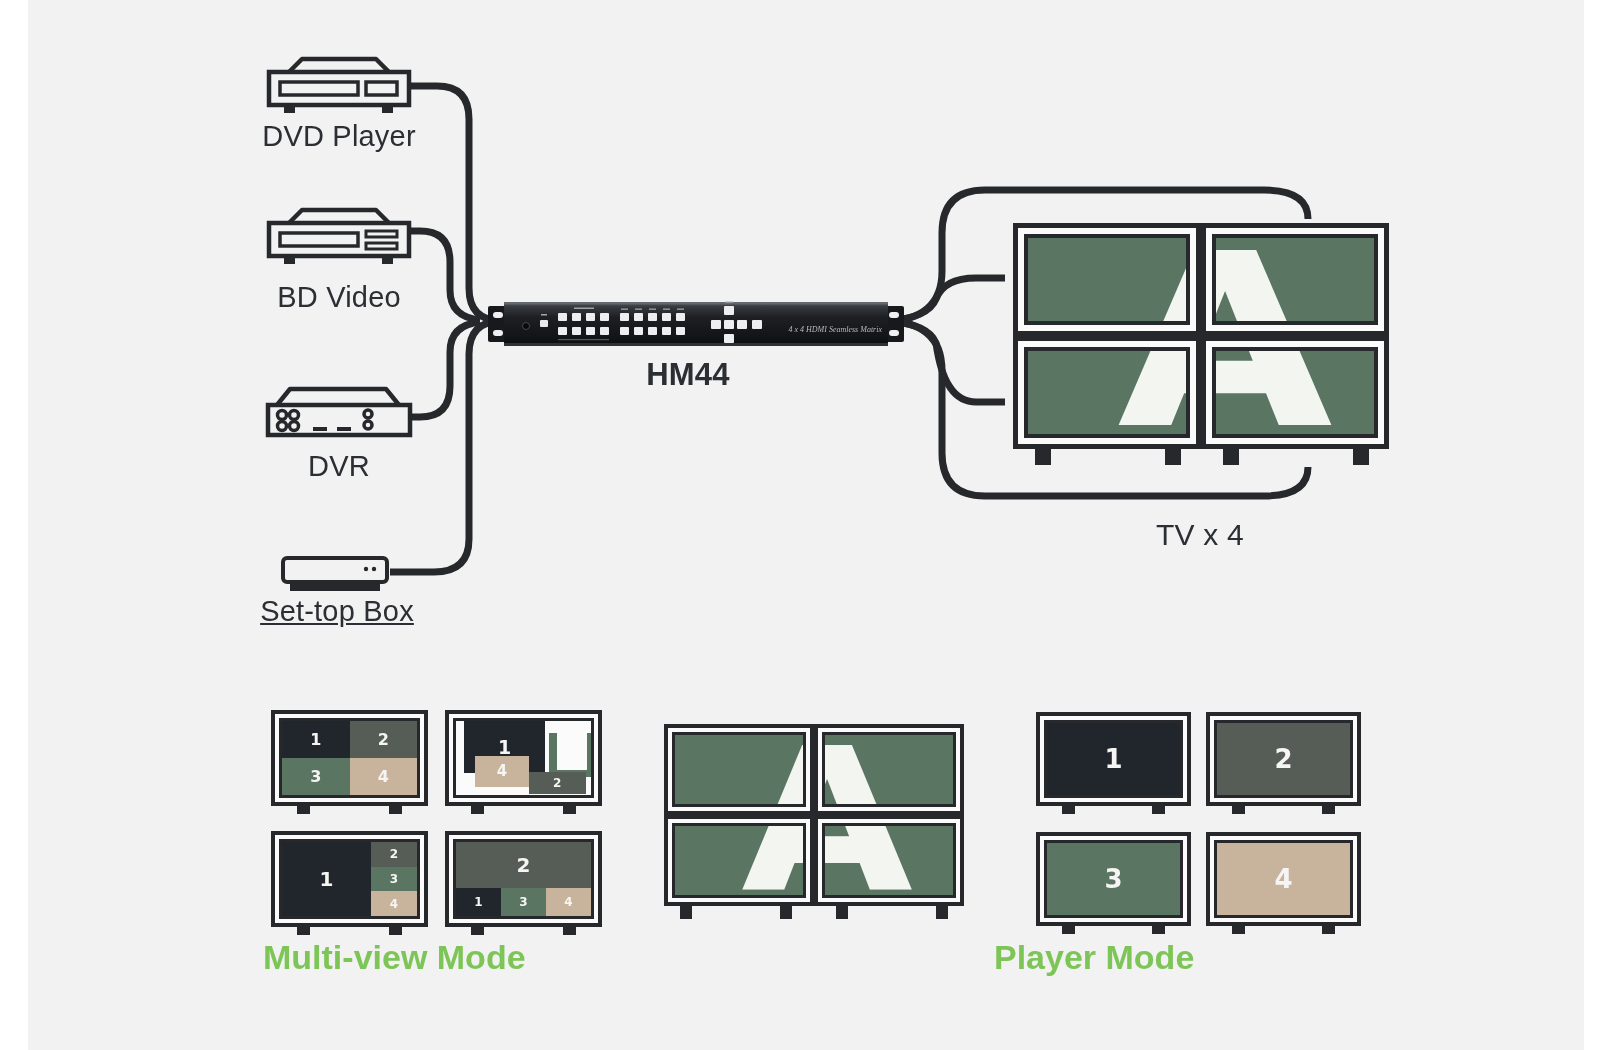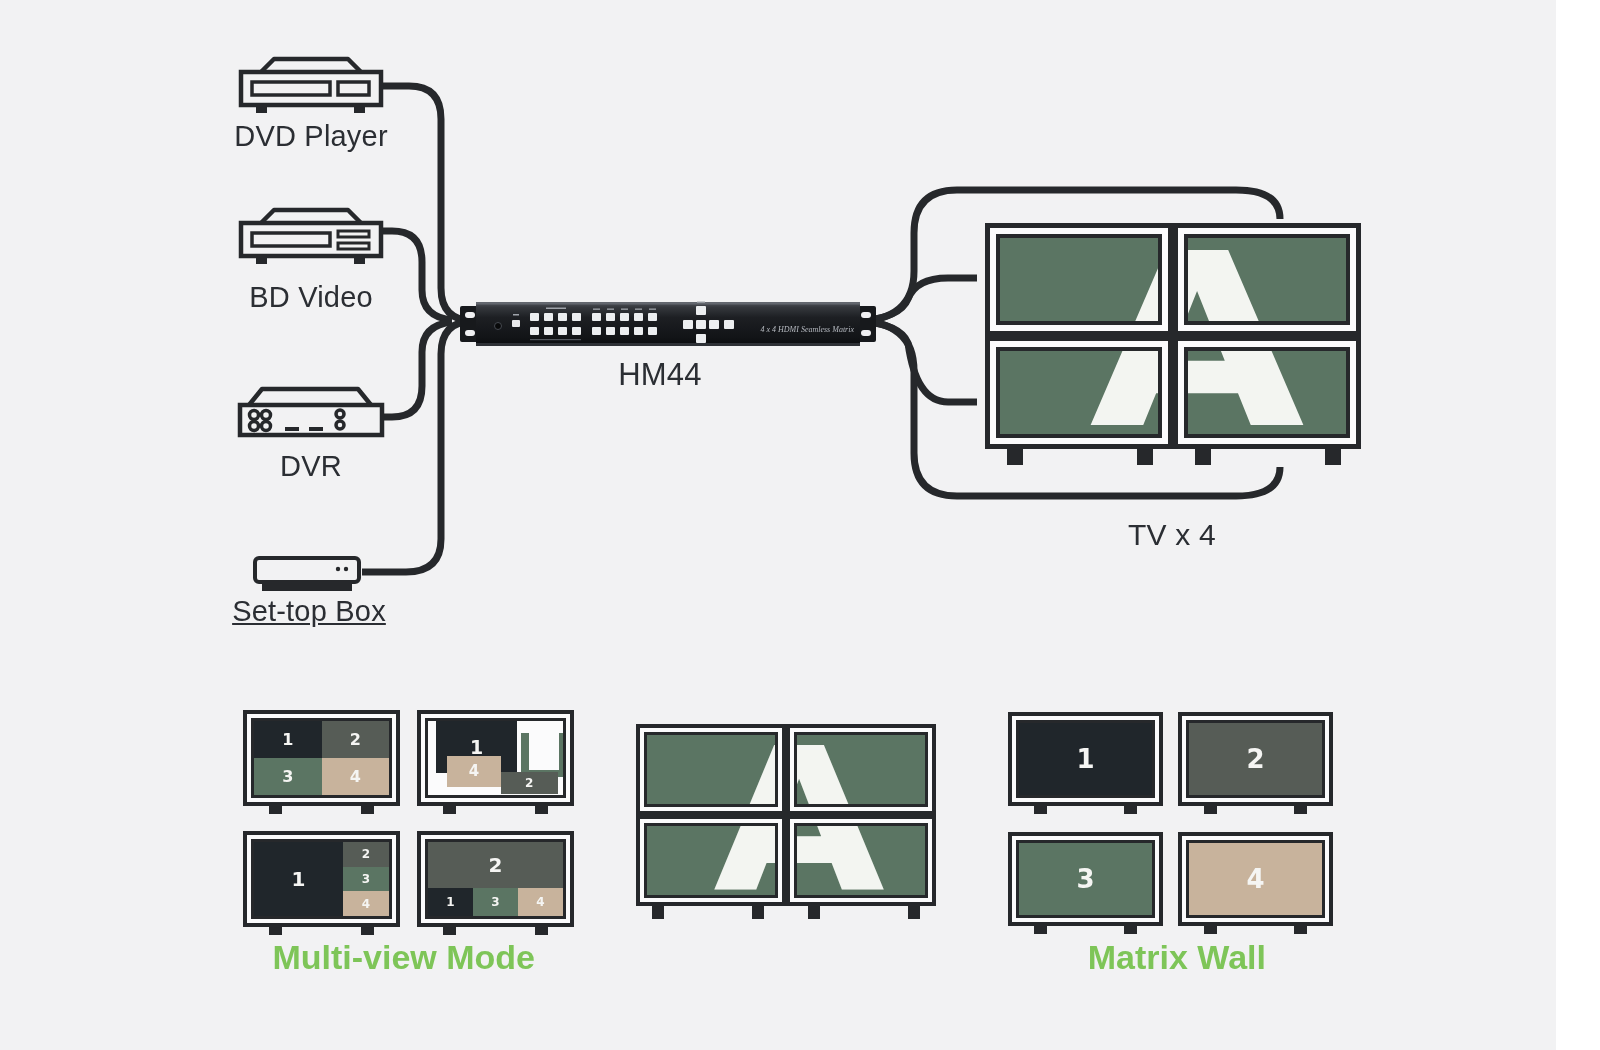--- a/index.html
+++ b/index.html
@@ -1,33 +1,34 @@
 <!DOCTYPE html>
 <html><head>
 <meta charset="utf-8">
 <style>
   html,body{margin:0;padding:0;}
   .canvas{
     position:relative; width:1556px; height:1050px;
     background:#f2f2f3; overflow:hidden;
     font-family:"Liberation Sans", sans-serif;
+    margin-left:28px;
   }
   svg{display:block;}
   .cables{position:absolute; left:0; top:0; z-index:1;}
   .cables path{fill:none; stroke:#26282b; stroke-width:7; stroke-linejoin:round;}
 
   
   .lbl{
     position:absolute; text-align:center; color:#2b2e33;
     font-size:29px; font-weight:500; letter-spacing:.2px; z-index:3;
   }
   .lbl.model{font-size:31px;}
   .lbl.tvx4{font-size:30px;}
   .mode-lbl{
-    position:absolute; text-align:right; color:#7ec558;
+    position:absolute; text-align:left; color:#7ec558;
     font-size:34px; font-weight:bold; z-index:3;
   }
 
   .icon-wrap{position:absolute; z-index:2;}
   .device{position:absolute; left:458px; top:296px; z-index:2;}
 
   
   .wall{position:absolute; z-index:2;}
   .wcell{
     position:absolute; box-sizing:border-box;
@@ -219,21 +220,21 @@
         <rect x="225" y="24" width="10" height="9" rx="1"></rect>
         <rect x="238" y="24" width="10" height="9" rx="1"></rect>
         <rect x="251" y="24" width="10" height="9" rx="1"></rect>
         <rect x="238" y="38" width="10" height="9" rx="1"></rect>
         <rect x="266" y="24" width="10" height="9" rx="1"></rect>
       </g>
       <rect x="239" y="5.5" width="8" height="1.3" fill="#9fa3aa"></rect>
       <text x="396" y="36" text-anchor="end" font-size="8" font-style="italic" font-family="Liberation Serif, serif" fill="#b6bac0">4 x 4 HDMI Seamless Matrix</text>
     </svg>
   </div>
-  <div class="lbl model" style="left:560px; top:357px; width:200px;">HM44</div>
+  <div class="lbl model" style="left:560px; top:357px; width:200px;font-weight:bold;">HM44</div>
 
   <div class="wall" style="left:985px; top:223px; width:376px; height:226px;">
     <div class="wcell" style="left:0; top:0; width:188px; height:113px;">
       <div class="wscreen">
         <svg class="aletter" width="376" height="226" viewBox="0 0 376 226" style="left:-15px; top:-15px;">
           <text transform="translate(212,202) scale(1.16,1)" text-anchor="middle" font-size="240">A</text>
         </svg>
       </div>
     </div>
     <div class="wcell" style="left:188px; top:0; width:188px; height:113px;">
@@ -381,15 +382,15 @@
     <div class="foot r"></div>
   </div>
   <div class="tv" style="left:1178px; top:832px; width:155px; height:94px;">
     <div class="screen matrix-screen">
       <div class="num num-big c-tan">4</div>
     </div>
     <div class="foot l"></div>
     <div class="foot r"></div>
   </div>
 
-  <div class="mode-lbl" style="left:966px; top:938px; width:300px;">Matrix Wall</div>
+  <div class="mode-lbl" style="left:966px; top:938px; width:300px;">Player Mode</div>
 
 </div>
 
 </body></html>

